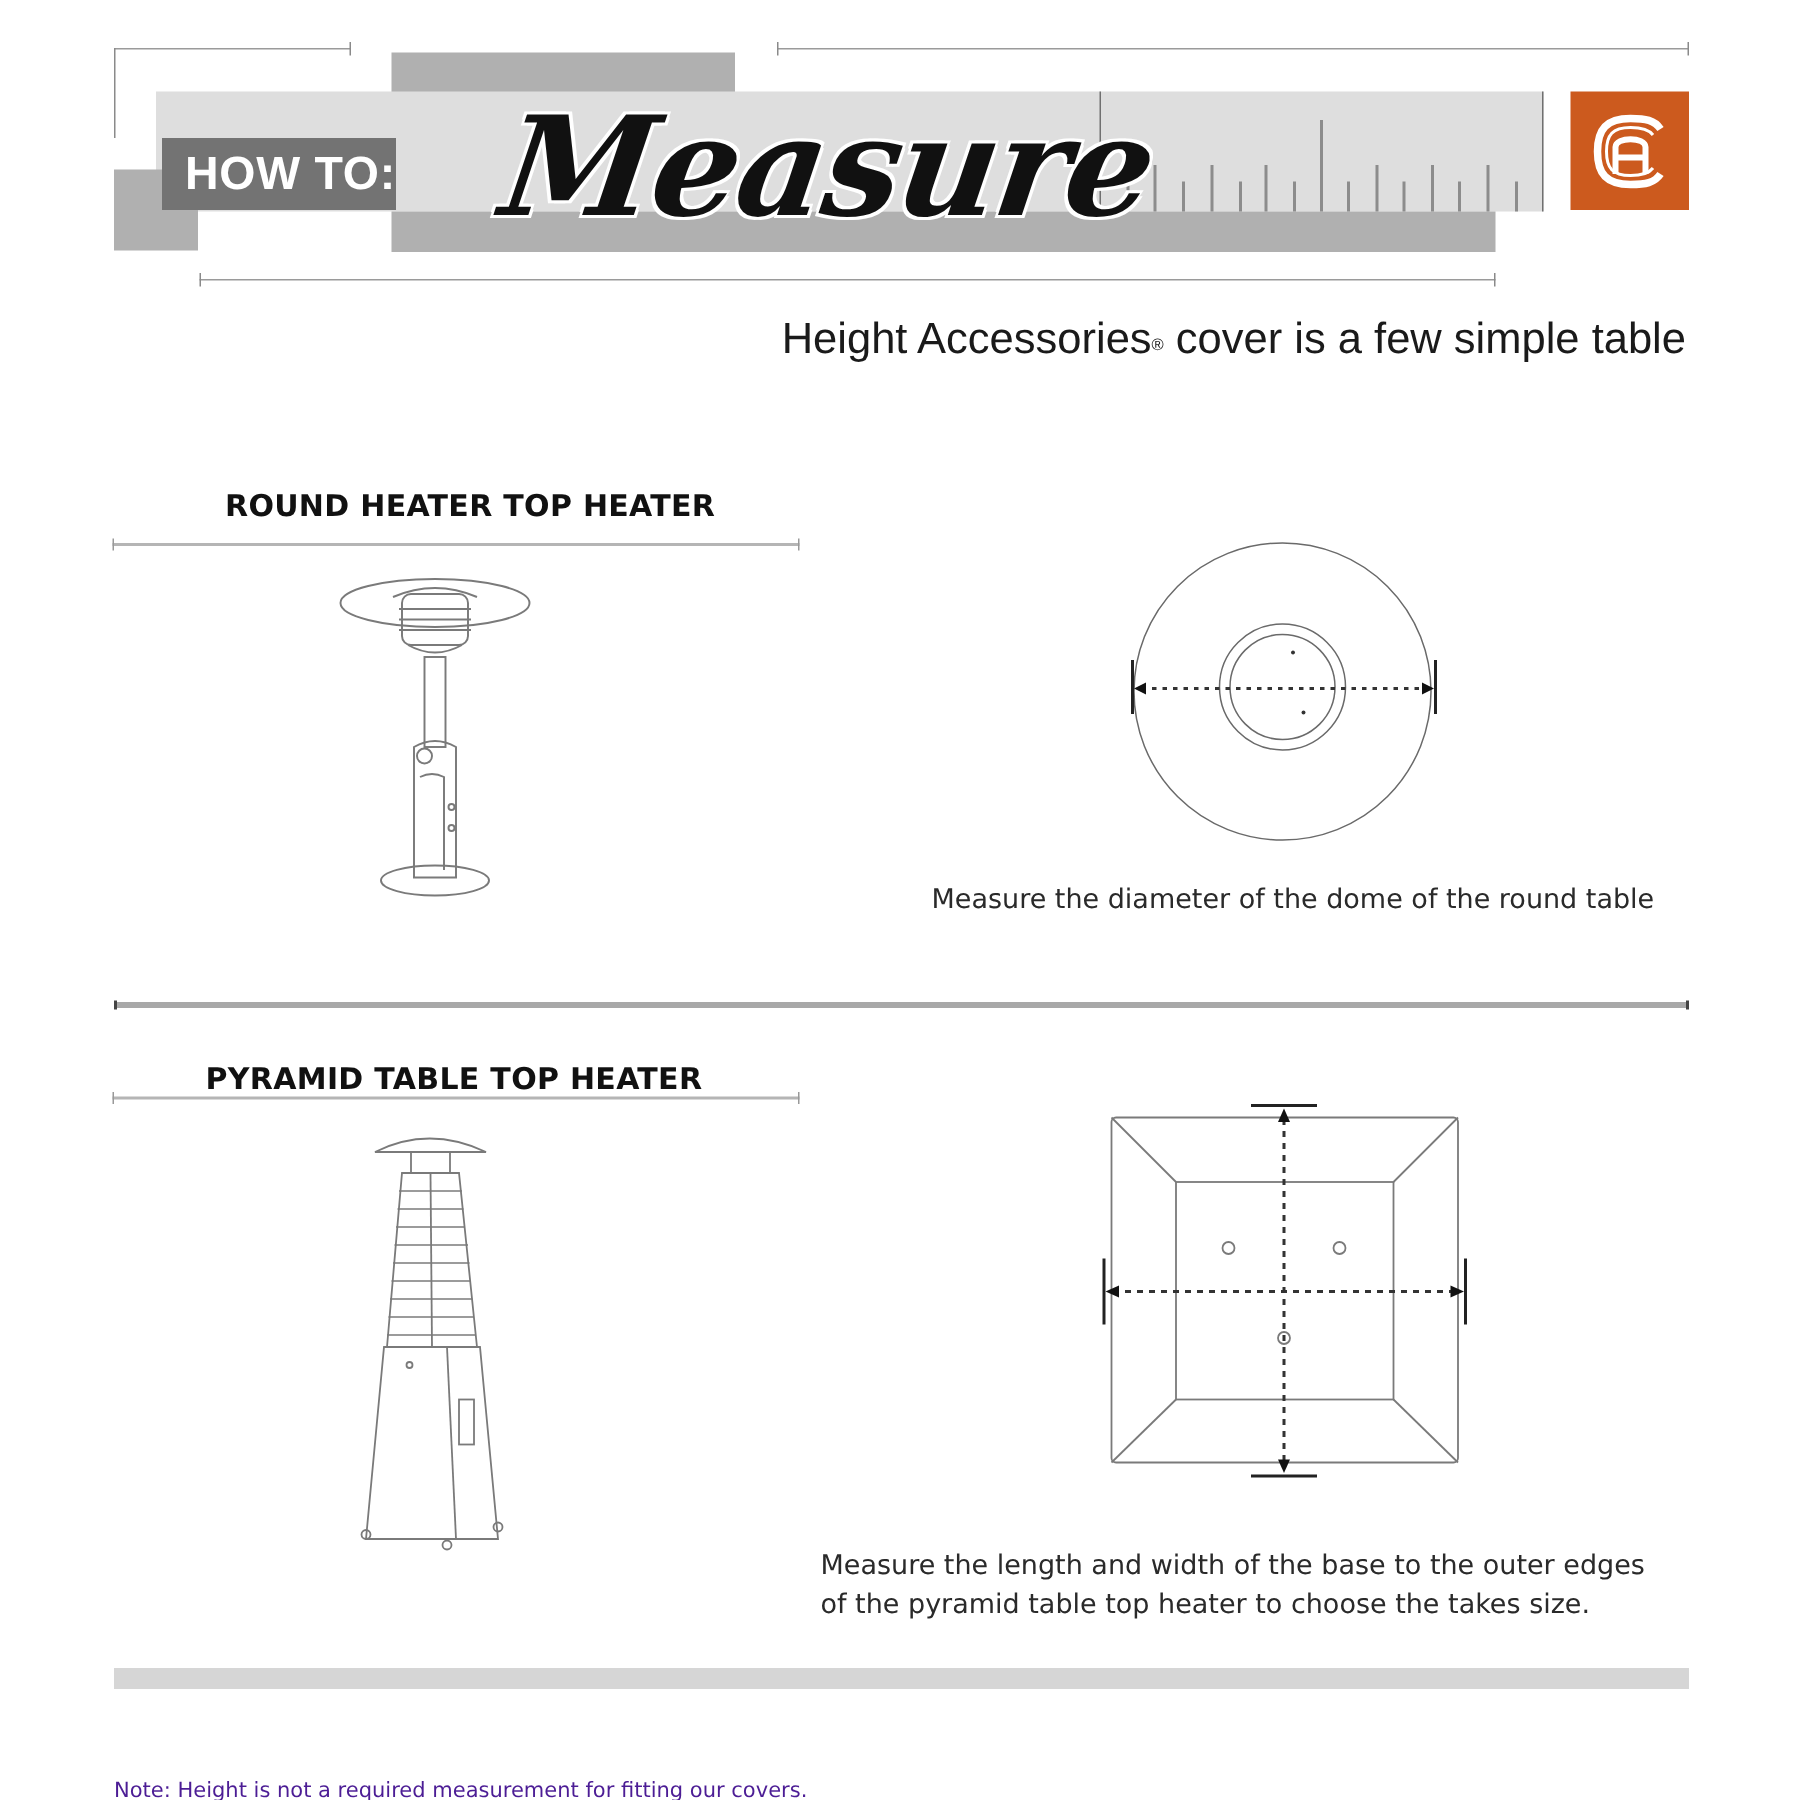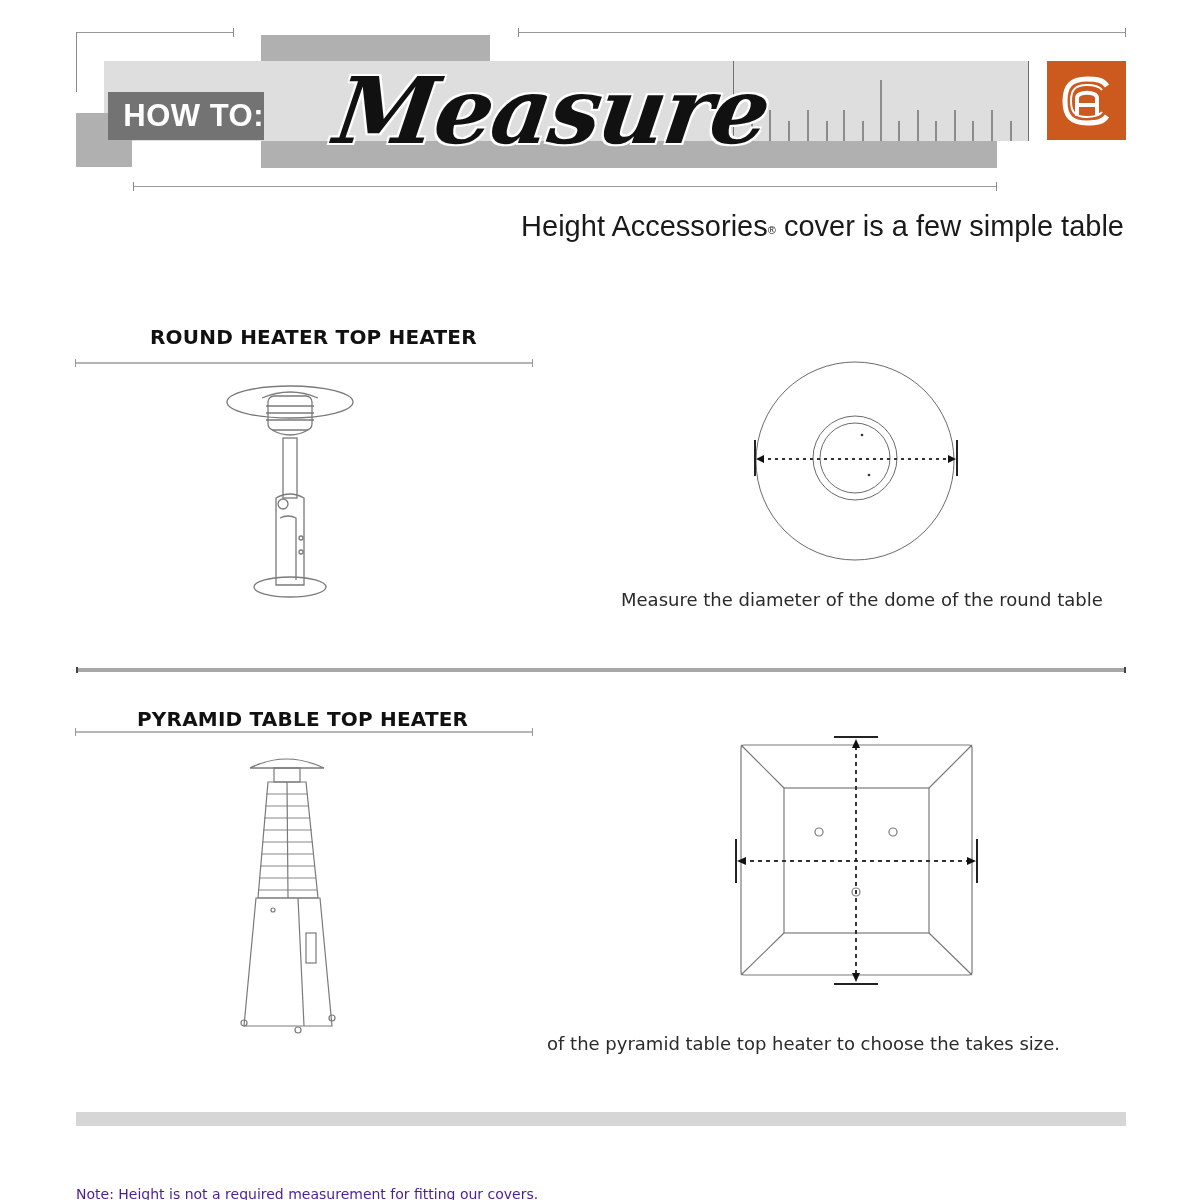--- a/index.html
+++ b/index.html
@@ -183,18 +183,19 @@
     <line x1="249" y1="107" x2="249" y2="151" stroke="#222" stroke-width="2"></line>
     <line x1="128" y1="14" x2="128" y2="244" stroke="#333" stroke-width="2" stroke-dasharray="4,4"></line>
     <line x1="14" y1="129" x2="244" y2="129" stroke="#333" stroke-width="2" stroke-dasharray="4,4"></line>
     <polygon points="128,7 124,16 132,16" fill="#111"></polygon>
     <polygon points="128,250 124,241 132,241" fill="#111"></polygon>
     <polygon points="9,129 18,125 18,133" fill="#111"></polygon>
     <polygon points="248,129 239,125 239,133" fill="#111"></polygon>
   </svg>
 
   <div class="caption" style="left:547px; top:1031px;">
+    <div>Measure the length and width of the base to the outer edges</div>
     <div>of the pyramid table top heater to choose the takes size.</div>
   </div>
 </div>
 
 <div class="bottom-bar"></div>
 <div class="note">Note: Height is not a required measurement for fitting our covers.</div>
 
 </body></html>

